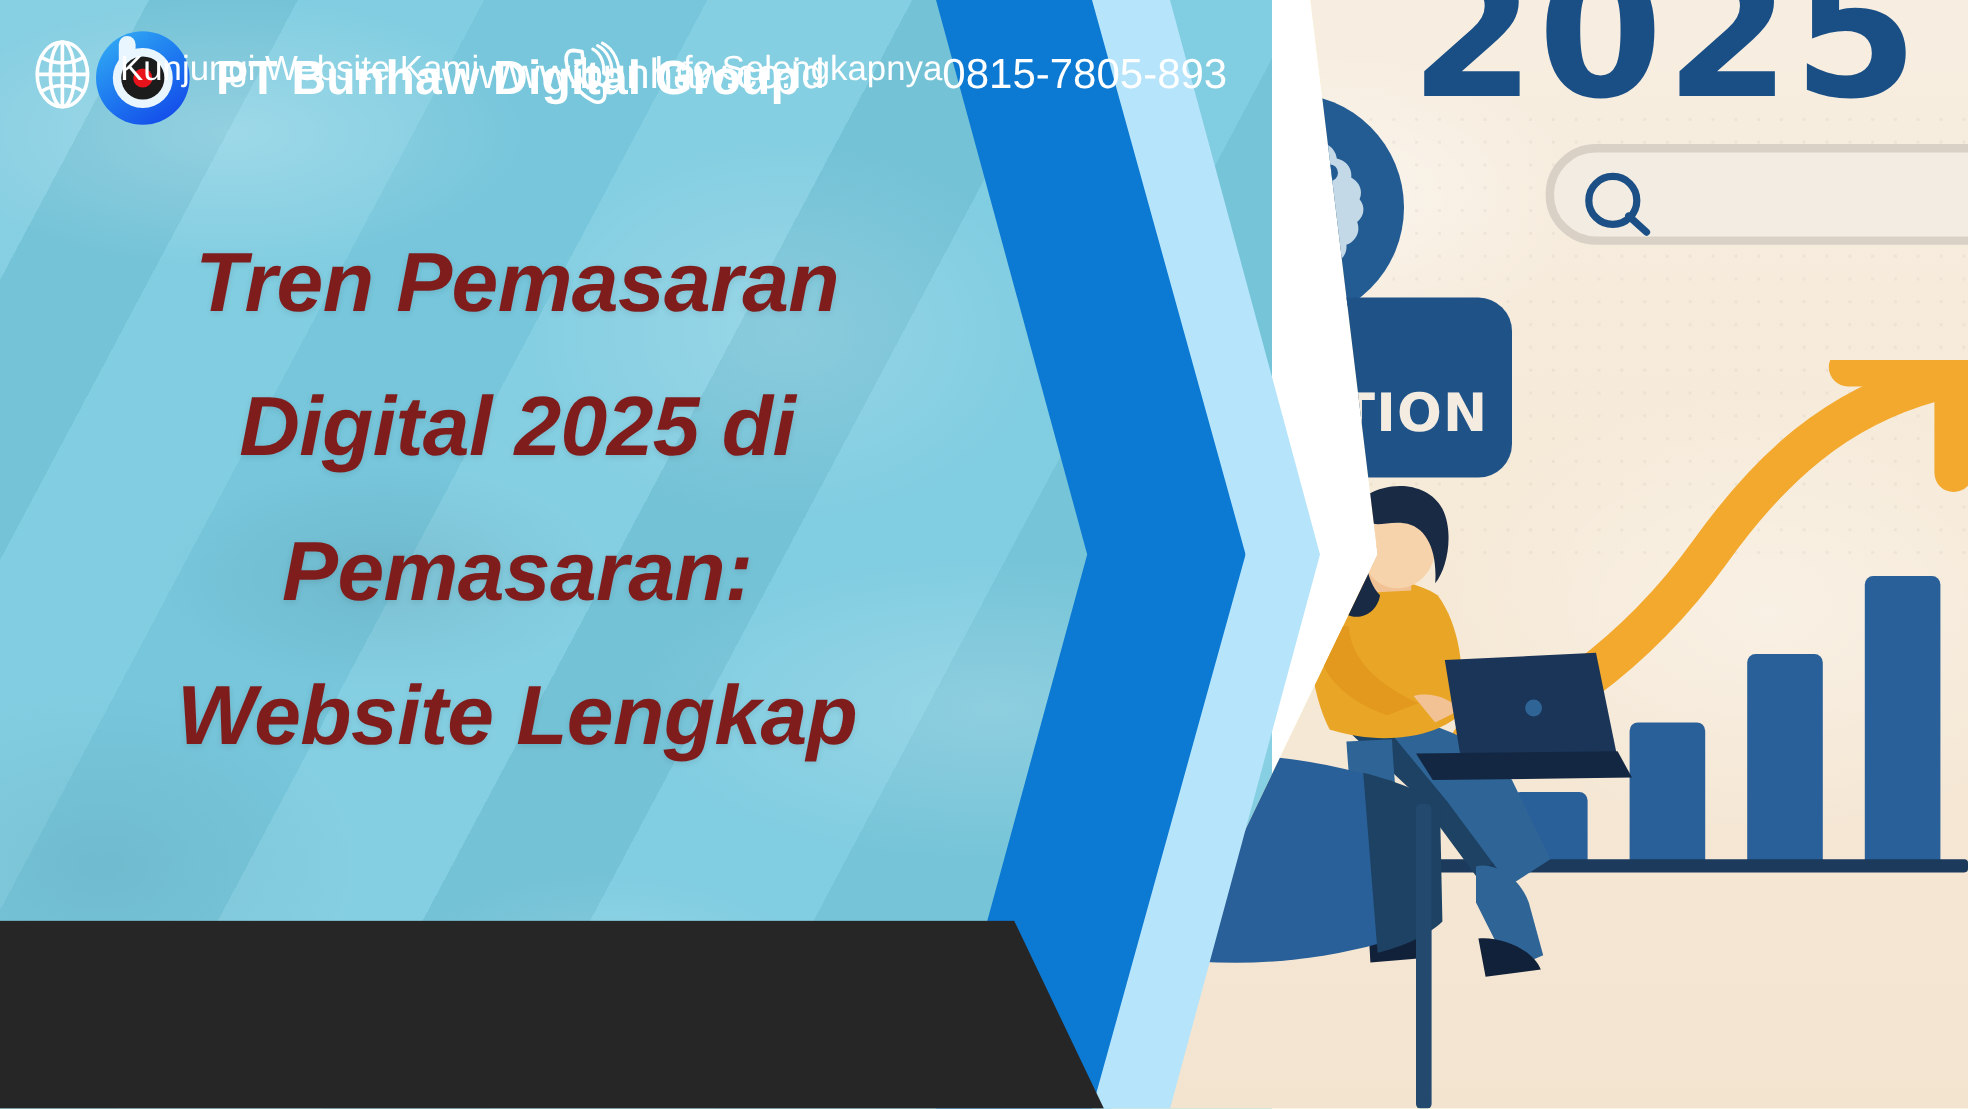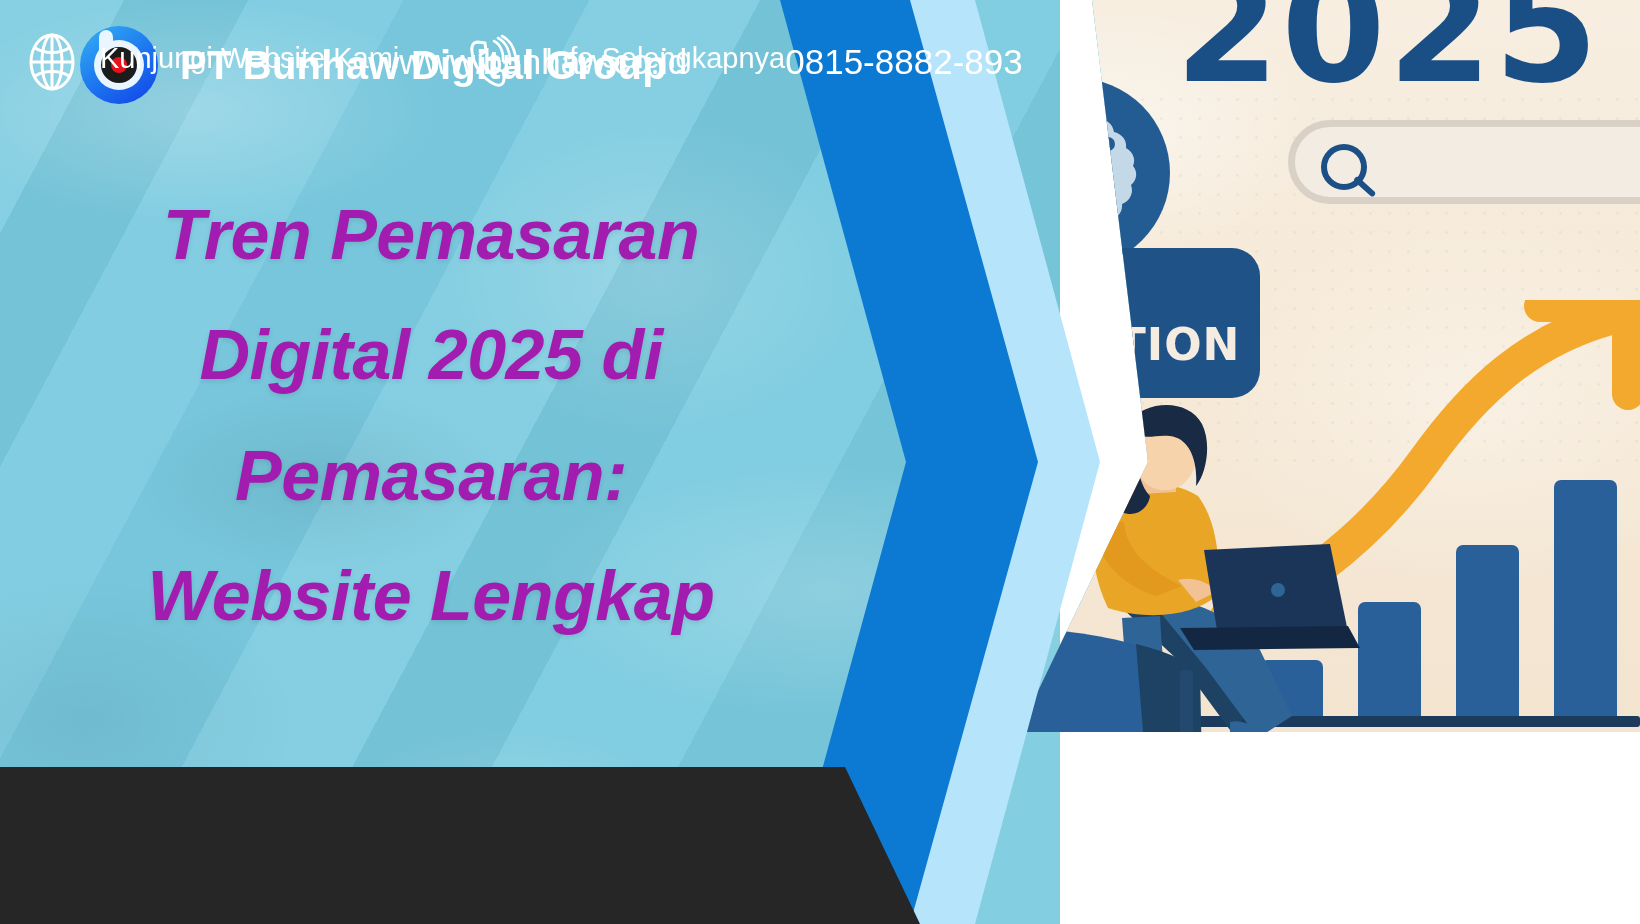--- a/index.html
+++ b/index.html
@@ -24,22 +24,22 @@
       radial-gradient(ellipse 260px 130px at 30% 52%, rgba(0,0,0,.07), rgba(0,0,0,0) 72%),
       radial-gradient(ellipse 420px 180px at 78% 64%, rgba(255,255,255,.18), rgba(255,255,255,0) 72%),
       radial-gradient(ellipse 300px 200px at 8% 78%, rgba(0,0,0,.06), rgba(0,0,0,0) 72%),
       radial-gradient(ellipse 240px 120px at 48% 88%, rgba(255,255,255,.14), rgba(255,255,255,0) 72%),
       linear-gradient(118deg, rgba(255,255,255,.10) 0 8%, rgba(0,0,0,.035) 8% 16%, rgba(255,255,255,.07) 16% 26%, rgba(0,0,0,.02) 26% 38%, rgba(255,255,255,.09) 38% 49%, rgba(0,0,0,.04) 49% 58%, rgba(255,255,255,.06) 58% 70%, rgba(0,0,0,.03) 70% 82%, rgba(255,255,255,.08) 82% 100%);
     mix-blend-mode:normal;
   }
 
   
   .illus{
-    position:absolute;left:880px;top:0;width:760px;height:732px;
-    background:#0ea5e9;
+    position:absolute;left:880px;top:0;width:760px;height:924px;
+    background:#fef9c3;
     overflow:hidden;
     clip-path:polygon(212px 0, 760px 0, 760px 924px, 46px 924px, 268px 462px);
   }
   .illus-tex{
     position:absolute;inset:0;
     background:
       radial-gradient(ellipse 300px 180px at 30% 18%, rgba(255,255,255,.45), rgba(255,255,255,0) 70%),
       radial-gradient(ellipse 380px 260px at 78% 55%, rgba(255,255,255,.35), rgba(255,255,255,0) 72%),
       linear-gradient(180deg, #f7eee1 0%, #f6ead8 45%, #f3e4d0 100%);
   }
@@ -164,21 +164,21 @@
   .brand{
     color:#ffffff;font-size:40px;font-weight:bold;
     letter-spacing:.2px;white-space:nowrap;
     font-family:"Liberation Sans",sans-serif;
   }
 
   
   .headline{
     position:absolute;left:36px;top:175px;width:790px;
     text-align:center;
-    color:#a21caf;
+    color:#7f1d1d;
     font-style:italic;font-weight:bold;
     font-size:70px;line-height:1.72;
     letter-spacing:-.5px;
     font-family:"Liberation Sans",sans-serif;
     text-shadow:0 2px 5px rgba(0,0,0,.10);
   }
   .headline .ln{display:block;white-space:nowrap;}
 
   
   .footer{
@@ -346,17 +346,17 @@
     <span class="ficon">
       <svg width="56" height="60" viewBox="0 0 56 60" xmlns="http://www.w3.org/2000/svg">
         <path d="M14 10 C 9 10, 7 14, 8 20 C 10 34, 18 46, 30 52 C 36 55, 40 52, 40 47 L 40 40 L 31 36 L 26 41 C 20 36, 17 30, 16 23 L 22 19 L 21 11 Z" stroke="#ffffff" stroke-width="3" fill="none" stroke-linejoin="round"></path>
         <path d="M34 6 C 42 10, 47 20, 46 32" stroke="#ffffff" stroke-width="2.6" fill="none" stroke-linecap="round"></path>
         <path d="M38 4 C 48 9, 53 21, 52 35" stroke="#ffffff" stroke-width="2.6" fill="none" stroke-linecap="round"></path>
         <path d="M30 9 C 36 12, 40 20, 39 29" stroke="#ffffff" stroke-width="2.6" fill="none" stroke-linecap="round"></path>
       </svg>
     </span>
     <span class="ftext">
       <span class="t1">Info Selengkapnya</span>
-      <span class="t2">0815-8882-893</span>
+      <span class="t2">0815-7805-893</span>
     </span>
   </div>
 
 </div>
 
 </body></html>

